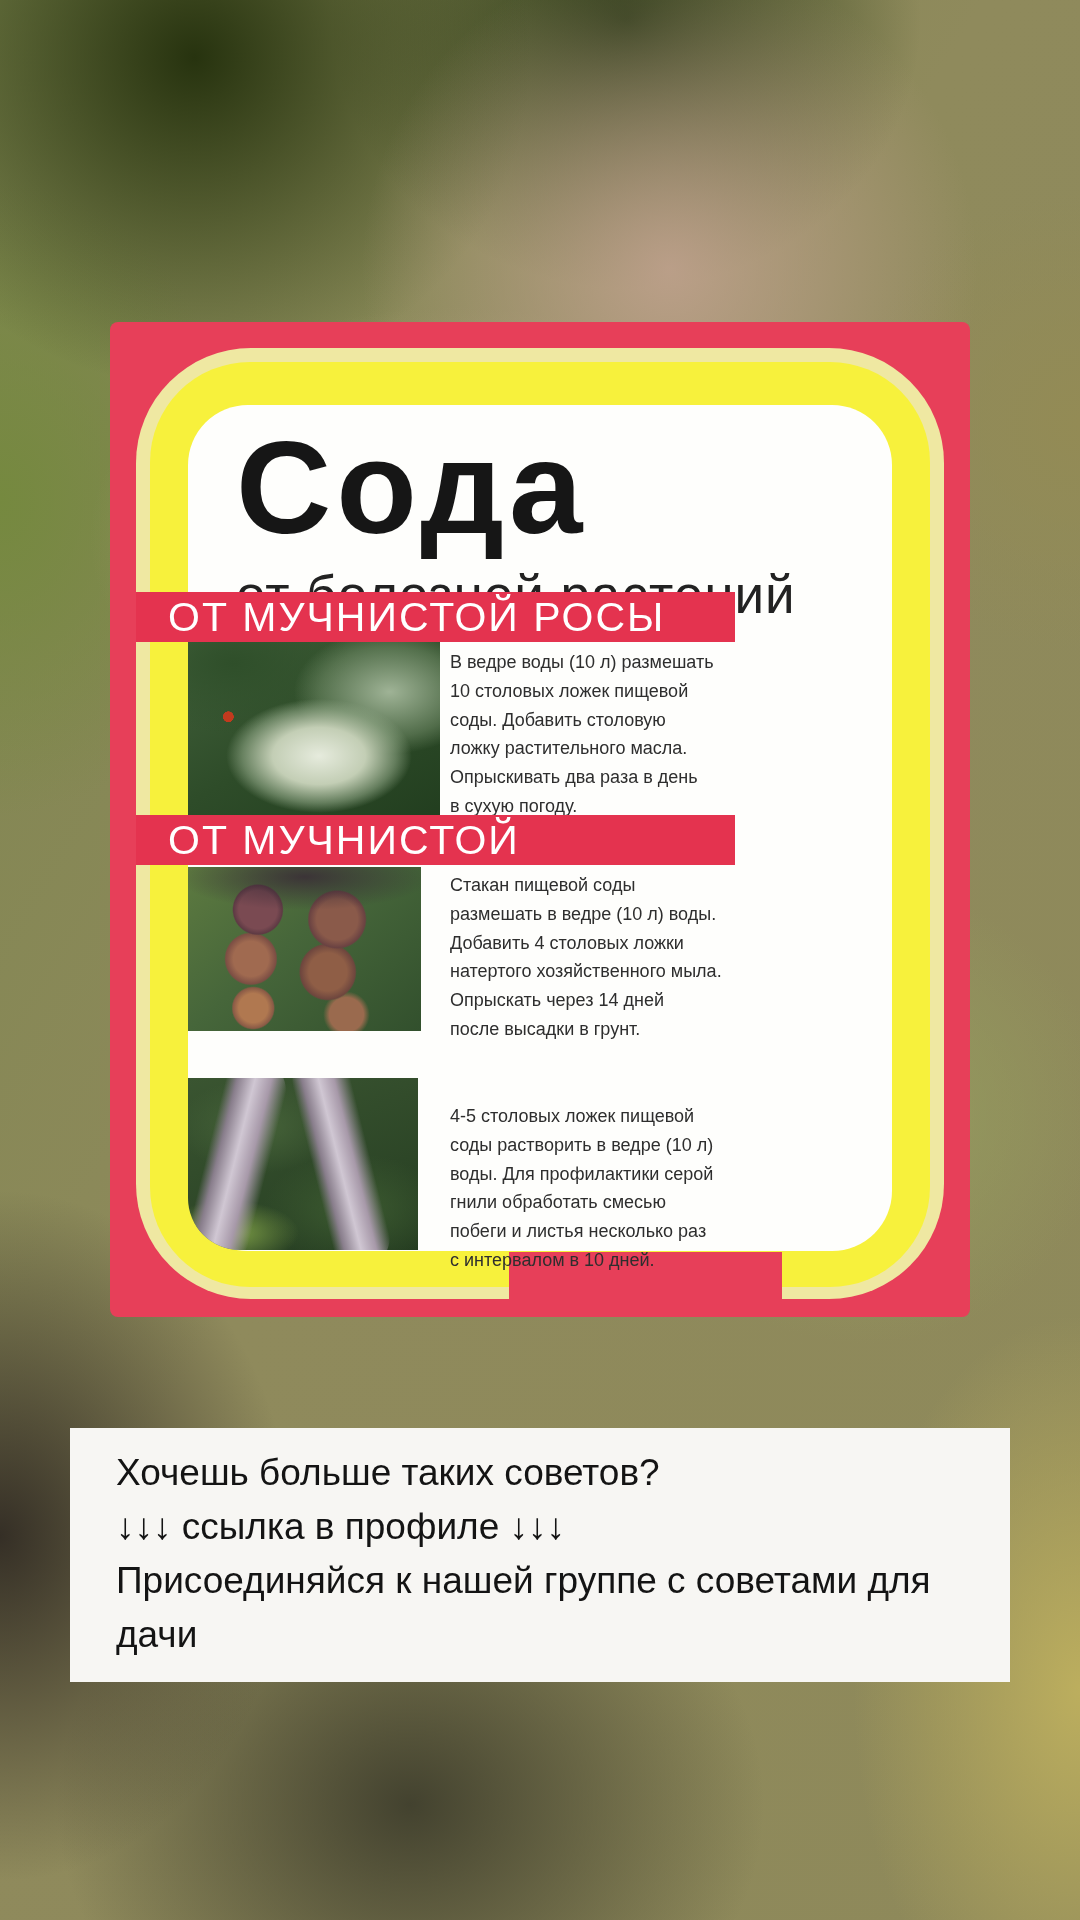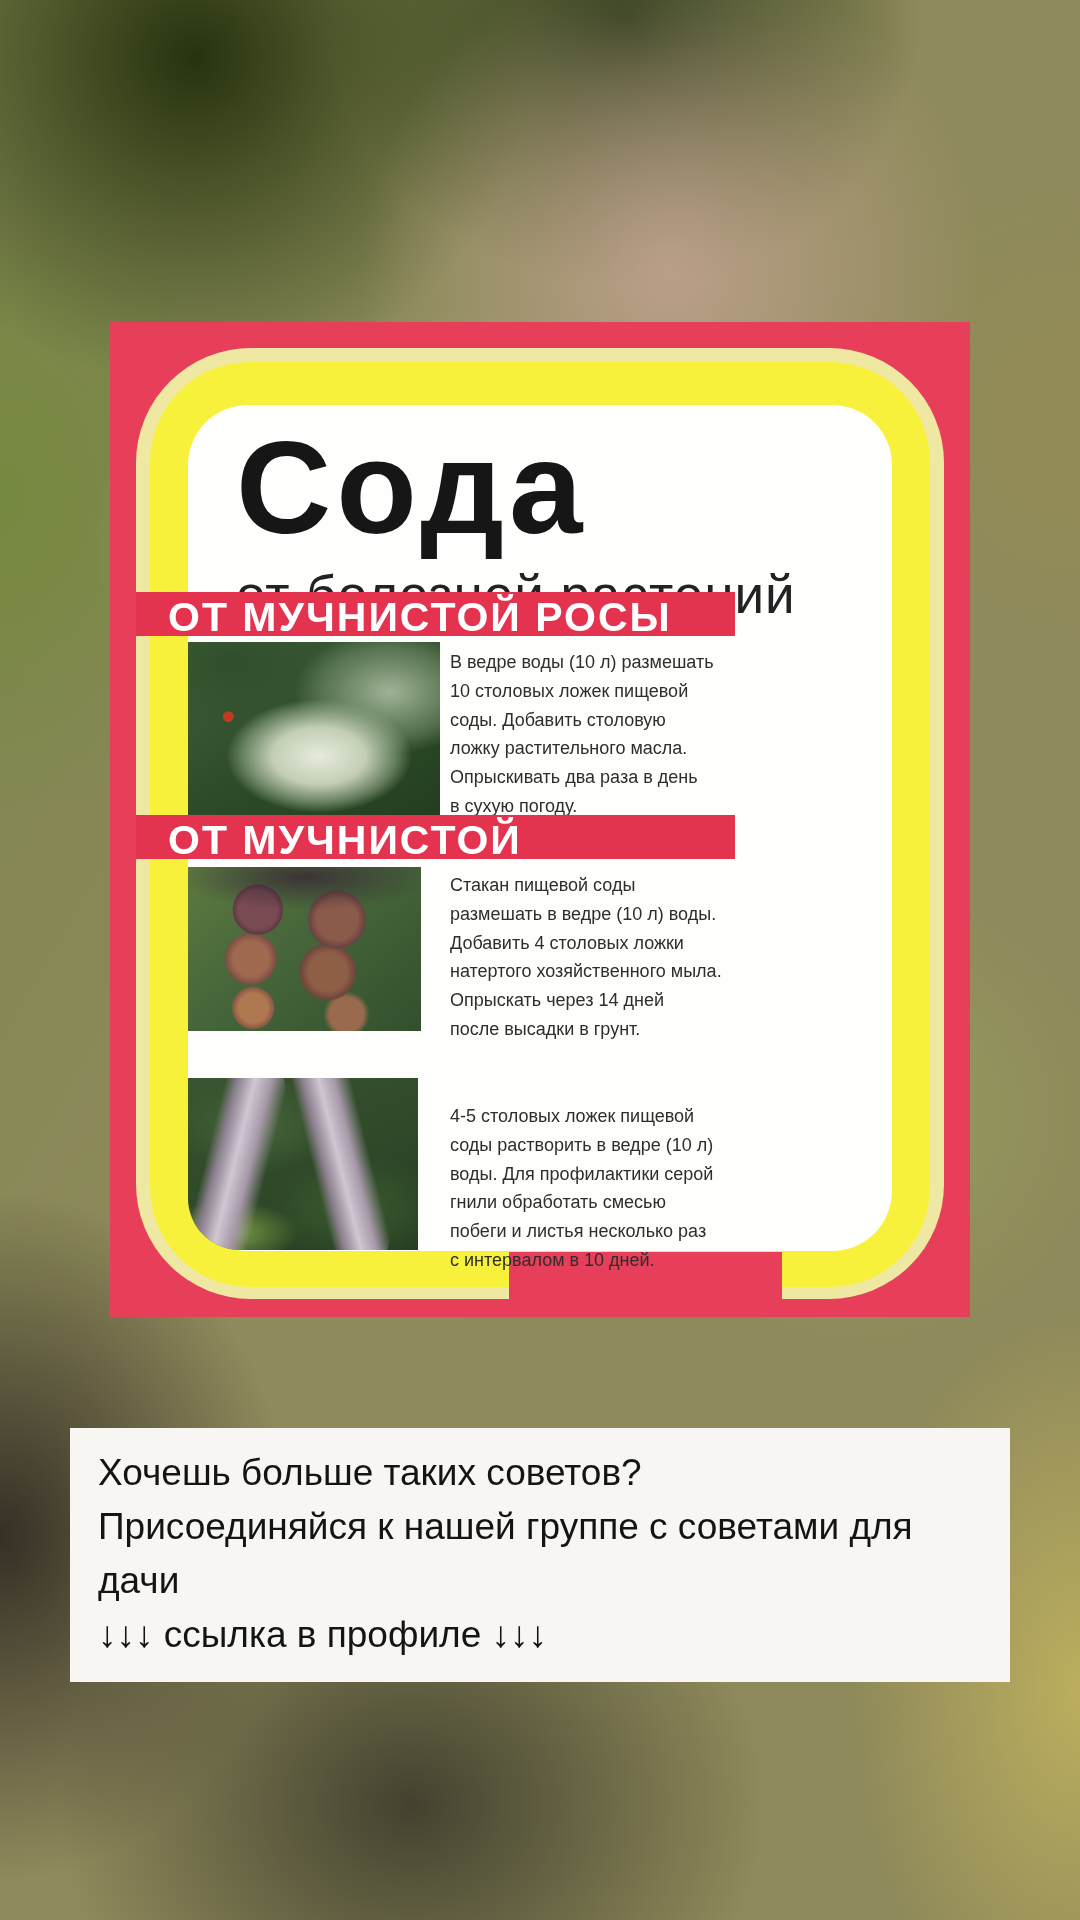--- a/index.html
+++ b/index.html
@@ -13,29 +13,29 @@
       radial-gradient(ellipse 35% 18% at 58% 1%, #2c3a17, transparent 78%),
       radial-gradient(ellipse 30% 22% at 0% 26%, #75893f, transparent 75%),
       radial-gradient(ellipse 28% 16% at 100% 22%, #938b55, transparent 75%),
       radial-gradient(ellipse 30% 16% at 80% 58%, rgba(150,160,95,.85), transparent 75%),
       radial-gradient(ellipse 36% 24% at 0% 80%, #352f26, transparent 75%),
       radial-gradient(ellipse 42% 20% at 38% 94%, #43422f, transparent 78%),
       radial-gradient(ellipse 28% 26% at 100% 88%, #bcae5e, transparent 75%),
       linear-gradient(120deg,#7c854e 0%, #8f8a5c 45%, #8e895a 100%);
   }
   
-  .card{position:absolute;left:110px;top:322px;width:860px;height:995px;background:var(--card-pink,#e73f59);}
+  .card{position:absolute;left:110px;top:322px;width:860px;height:995px;background:var(--card-pink,#e73f59);border-radius:8px;}
   .frame-pale{position:absolute;left:26px;right:26px;top:26px;bottom:18px;border-radius:115px;background:var(--pale-yellow,#efe8a2);}
   .frame-yellow{position:absolute;left:40px;right:40px;top:40px;bottom:30px;border-radius:100px;background:var(--bright-yellow,#f7f13c);}
   .content-white{position:absolute;left:78px;right:78px;top:83px;bottom:66px;border-radius:60px;background:var(--content-white,#fefefc);}
   .bottom-tab{position:absolute;left:399px;top:930px;width:273px;height:65px;background:var(--card-pink,#e73f59);}
   .page-title{position:absolute;left:126px;top:100px;font-size:132px;line-height:1;font-weight:bold;letter-spacing:5px;color:var(--title-black,#161616);}
   .page-subtitle{position:absolute;left:126px;top:244px;font-size:53px;line-height:1.1;color:#222;letter-spacing:1px;}
-  .banner{position:absolute;left:26px;width:599px;height:44px;background:var(--banner-pink,#e4334f);
-          color:var(--banner-text,#fff);font-size:41px;font-weight:bold;letter-spacing:2px;
+  .banner{position:absolute;left:26px;width:599px;height:50px;background:var(--banner-pink,#e4334f);
+          color:var(--banner-text,#fff);font-size:41px;font-weight:normal;letter-spacing:2px;
           line-height:50px;padding-left:32px;box-sizing:border-box;white-space:nowrap;}
   .banner.b1{top:270px}.banner.b2{top:493px}.banner.b3{top:706px}
   .sec-img{position:absolute;left:78px;overflow:hidden;}
   .sec-text{position:absolute;left:340px;width:460px;font-size:18px;line-height:28.8px;
             color:var(--body-text,#2e2e2e);white-space:pre-line;}
   .t1{top:326px}.t2{top:549px}.t3{top:780px}
   
   .img-mildew{top:320px;width:252px;height:178px;
     background:
       radial-gradient(circle 9px at 16% 42%, #c23a1e 0 58%, transparent 62%),
@@ -60,21 +60,21 @@
       radial-gradient(ellipse 42% 26% at 18% 90%, #7fa047 0%, transparent 72%),
       radial-gradient(ellipse 52% 42% at 72% 76%, #3c5a30 0%, transparent 76%),
       radial-gradient(ellipse 46% 36% at 30% 28%, #466339 0%, transparent 76%),
       linear-gradient(160deg,#3a5531,#253d21);}
   .stem{position:absolute;border-radius:40px;
     background:linear-gradient(90deg, rgba(60,50,60,0) 0%, #897e8c 18%, #d0c7d3 46%, #a799a9 72%, rgba(60,50,60,0) 100%);}
   .stem.s1{left:8%;top:-12%;width:27%;height:122%;transform:rotate(14deg);}
   .stem.s2{left:54%;top:-16%;width:25%;height:128%;transform:rotate(-14deg);}
   
   .caption{position:absolute;left:70px;top:1428px;width:940px;box-sizing:border-box;
-           padding:18px 30px 20px 28px;background:var(--caption-bg,#f7f6f3);
+           padding:18px 30px 20px 46px;background:var(--caption-bg,#f7f6f3);
            font-size:37px;line-height:54px;color:#141414;}
 </style>
 </head>
 <body>
 
 <div class="screen">
 
   <div class="card">
     <div class="frame-pale"></div>
     <div class="frame-yellow"></div>
@@ -109,17 +109,17 @@
     <div class="sec-text t3">4-5 столовых ложек пищевой
 соды растворить в ведре (10 л)
 воды. Для профилактики серой
 гнили обработать смесью
 побеги и листья несколько раз
 с интервалом в 10 дней.</div>
   </div>
 
   <div class="caption">
     <div>Хочешь больше таких советов?</div>
+    <div>↓↓↓ ссылка в профиле ↓↓↓</div>
     <div>Присоединяйся к нашей группе с советами для дачи</div>
-    <div>↓↓↓ ссылка в профиле ↓↓↓</div>
   </div>
 
 </div>
 
 </body></html>

